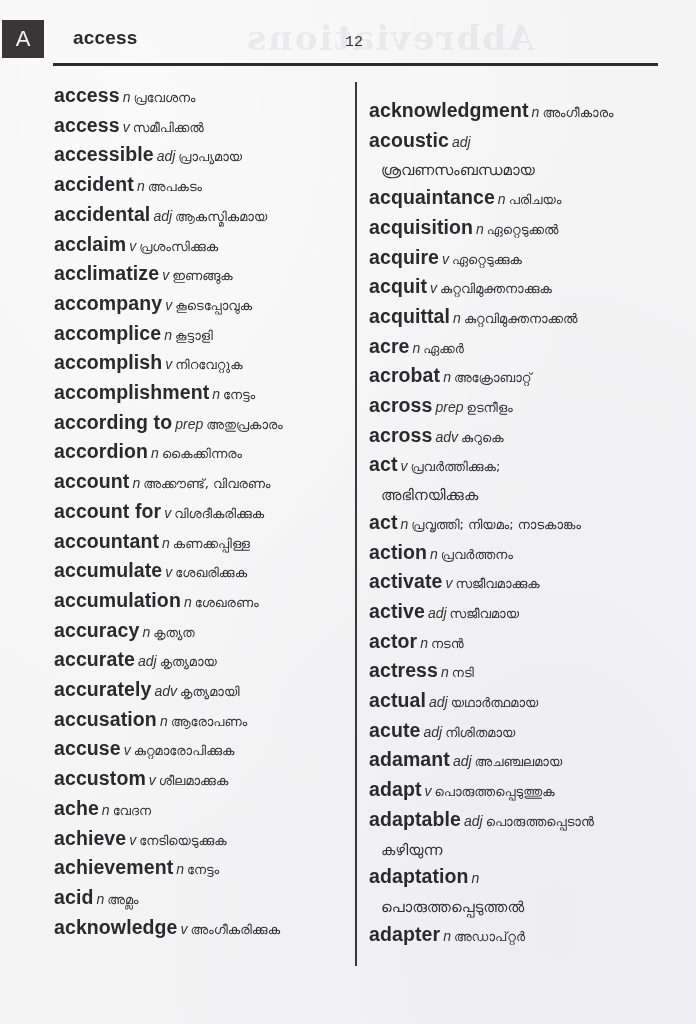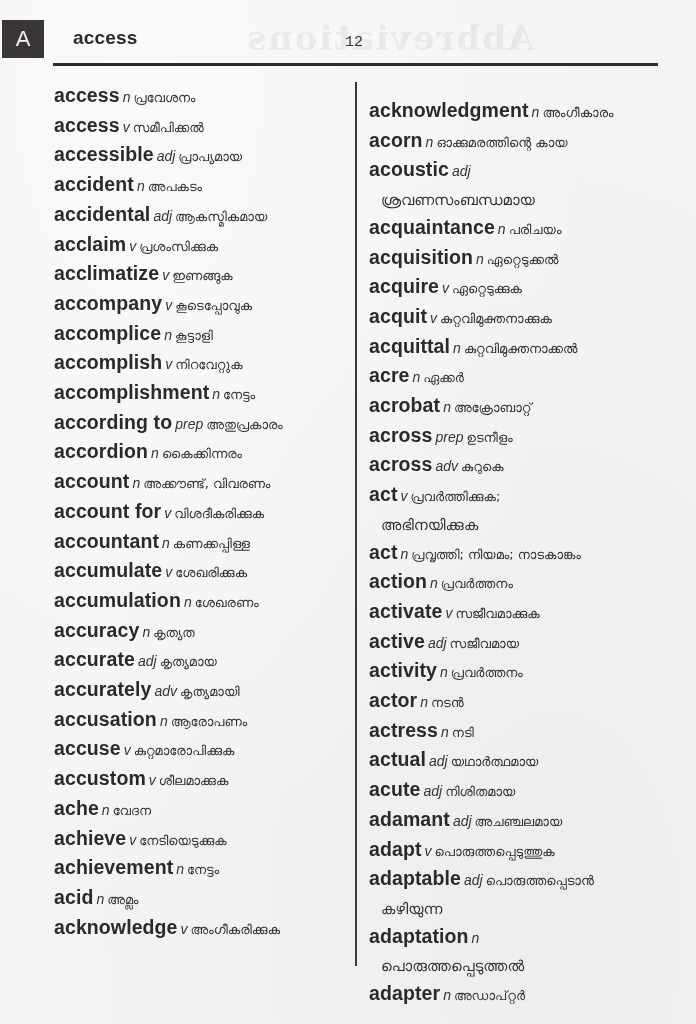--- a/index.html
+++ b/index.html
@@ -165,37 +165,35 @@
     <div class="entry"><span class="hw">accuse</span><span class="pos">v</span><span class="gloss">കുറ്റമാരോപിക്കുക</span></div>
     <div class="entry"><span class="hw">accustom</span><span class="pos">v</span><span class="gloss">ശീലമാക്കുക</span></div>
     <div class="entry"><span class="hw">ache</span><span class="pos">n</span><span class="gloss">വേദന</span></div>
     <div class="entry"><span class="hw">achieve</span><span class="pos">v</span><span class="gloss">നേടിയെടുക്കുക</span></div>
     <div class="entry"><span class="hw">achievement</span><span class="pos">n</span><span class="gloss">നേട്ടം</span></div>
     <div class="entry"><span class="hw">acid</span><span class="pos">n</span><span class="gloss">അമ്ലം</span></div>
     <div class="entry"><span class="hw">acknowledge</span><span class="pos">v</span><span class="gloss">അംഗീകരിക്കുക</span></div>
   </div>
 <div class="column col-right">
     <div class="entry"><span class="hw">acknowledgment</span><span class="pos">n</span><span class="gloss">അംഗീകാരം</span></div>
-    <div class="entry"><span class="hw">acorn</span><span class="pos">n</span><span class="gloss">ഓക്കുമരത്തിന്റെ കായ</span></div>
     <div class="entry"><span class="hw">acoustic</span><span class="pos">adj</span><span class="gloss-wrap">ശ്രവണസംബന്ധമായ</span></div>
     <div class="entry"><span class="hw">acquaintance</span><span class="pos">n</span><span class="gloss">പരിചയം</span></div>
     <div class="entry"><span class="hw">acquisition</span><span class="pos">n</span><span class="gloss">ഏറ്റെടുക്കൽ</span></div>
     <div class="entry"><span class="hw">acquire</span><span class="pos">v</span><span class="gloss">ഏറ്റെടുക്കുക</span></div>
     <div class="entry"><span class="hw">acquit</span><span class="pos">v</span><span class="gloss">കുറ്റവിമുക്തനാക്കുക</span></div>
     <div class="entry"><span class="hw">acquittal</span><span class="pos">n</span><span class="gloss">കുറ്റവിമുക്തനാക്കൽ</span></div>
     <div class="entry"><span class="hw">acre</span><span class="pos">n</span><span class="gloss">ഏക്കർ</span></div>
     <div class="entry"><span class="hw">acrobat</span><span class="pos">n</span><span class="gloss">അക്രോബാറ്റ്</span></div>
     <div class="entry"><span class="hw">across</span><span class="pos">prep</span><span class="gloss">ഉടനീളം</span></div>
     <div class="entry"><span class="hw">across</span><span class="pos">adv</span><span class="gloss">കുറുകെ</span></div>
     <div class="entry"><span class="hw">act</span><span class="pos">v</span><span class="gloss">പ്രവർത്തിക്കുക;</span><span class="gloss-wrap">അഭിനയിക്കുക</span></div>
     <div class="entry"><span class="hw">act</span><span class="pos">n</span><span class="gloss">പ്രവൃത്തി; നിയമം; നാടകാങ്കം</span></div>
     <div class="entry"><span class="hw">action</span><span class="pos">n</span><span class="gloss">പ്രവർത്തനം</span></div>
     <div class="entry"><span class="hw">activate</span><span class="pos">v</span><span class="gloss">സജീവമാക്കുക</span></div>
     <div class="entry"><span class="hw">active</span><span class="pos">adj</span><span class="gloss">സജീവമായ</span></div>
-    <div class="entry"><span class="hw">activity</span><span class="pos">n</span><span class="gloss">പ്രവർത്തനം</span></div>
     <div class="entry"><span class="hw">actor</span><span class="pos">n</span><span class="gloss">നടൻ</span></div>
     <div class="entry"><span class="hw">actress</span><span class="pos">n</span><span class="gloss">നടി</span></div>
     <div class="entry"><span class="hw">actual</span><span class="pos">adj</span><span class="gloss">യഥാർത്ഥമായ</span></div>
     <div class="entry"><span class="hw">acute</span><span class="pos">adj</span><span class="gloss">നിശിതമായ</span></div>
     <div class="entry"><span class="hw">adamant</span><span class="pos">adj</span><span class="gloss">അചഞ്ചലമായ</span></div>
     <div class="entry"><span class="hw">adapt</span><span class="pos">v</span><span class="gloss">പൊരുത്തപ്പെടുത്തുക</span></div>
     <div class="entry"><span class="hw">adaptable</span><span class="pos">adj</span><span class="gloss">പൊരുത്തപ്പെടാൻ</span><span class="gloss-wrap">കഴിയുന്ന</span></div>
     <div class="entry"><span class="hw">adaptation</span><span class="pos">n</span><span class="gloss-wrap">പൊരുത്തപ്പെടുത്തൽ</span></div>
     <div class="entry"><span class="hw">adapter</span><span class="pos">n</span><span class="gloss">അഡാപ്റ്റർ</span></div>
   </div>

